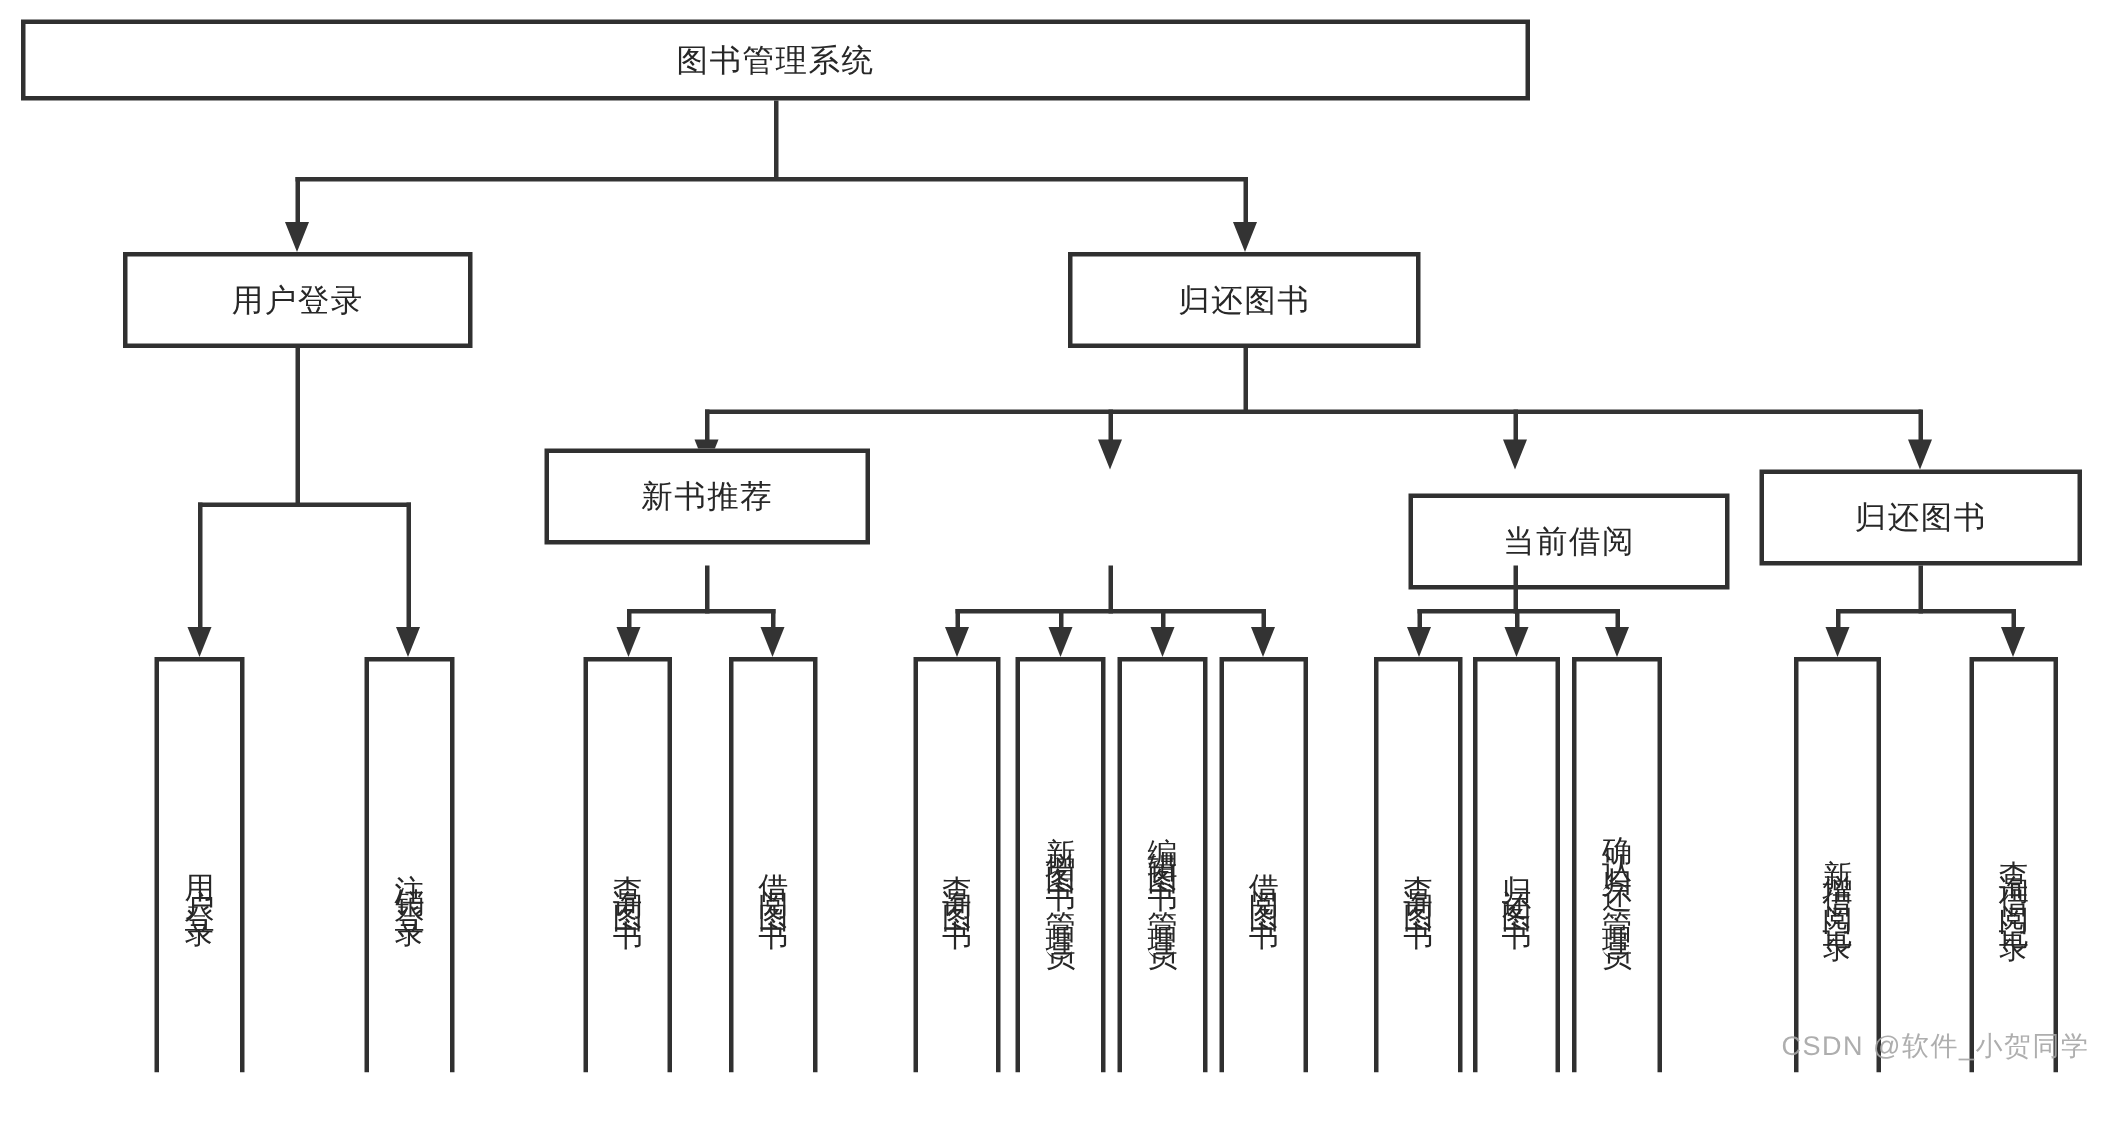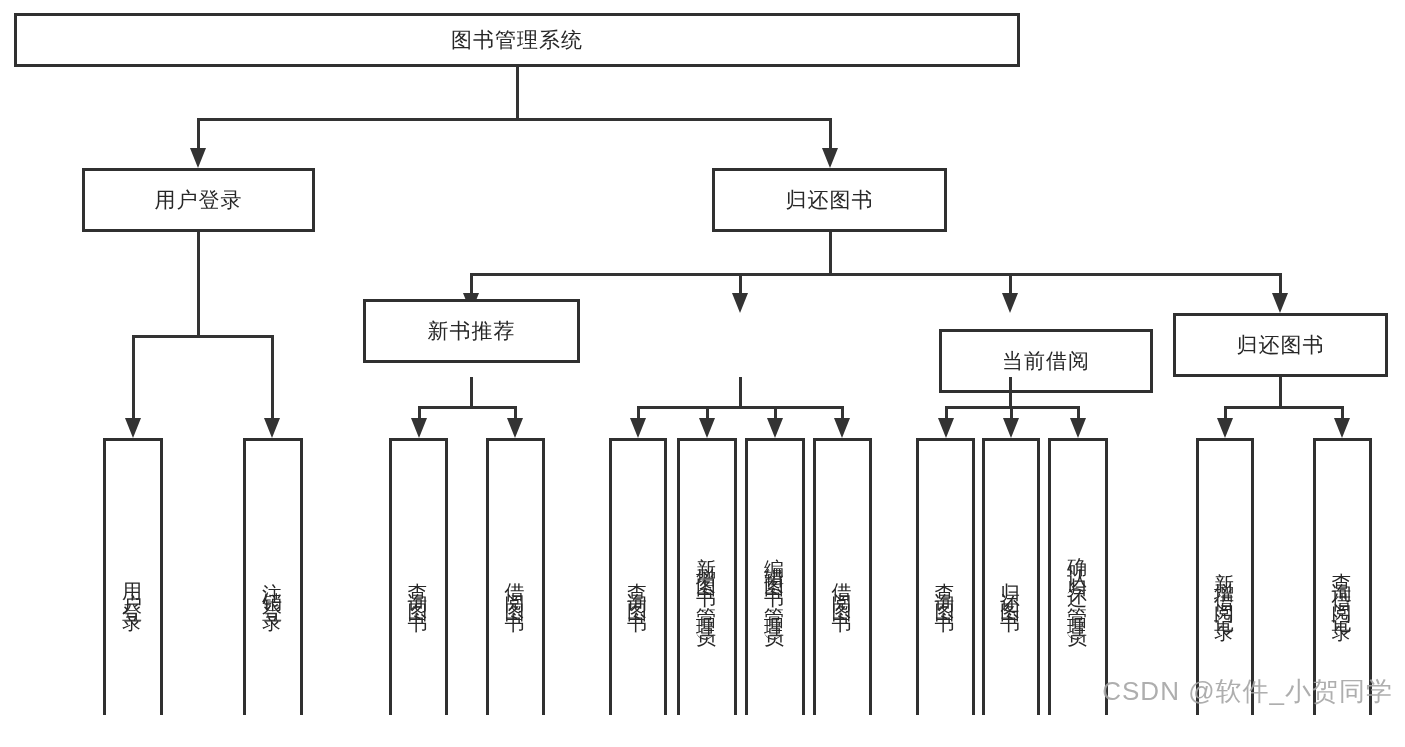--- a/index.html
+++ b/index.html
@@ -22,21 +22,21 @@
   }
   .vline{position:absolute;width:3px;background:#333333;}
   .hline{position:absolute;height:3px;background:#333333;}
   .arrow{
     position:absolute;width:0;height:0;
     border-left:8px solid transparent;border-right:8px solid transparent;
     border-top:20px solid #333333;
   }
   .watermark{
     position:absolute;right:12px;bottom:6px;
-    font-size:26px;color:rgba(165,165,165,0.9);letter-spacing:1px;white-space:nowrap;
+    font-size:18px;color:rgba(165,165,165,0.9);letter-spacing:1px;white-space:nowrap;
   }
 </style>
 </head>
 <body>
 
 <div id="canvas">
 
   <div class="hbox" style="left:14px;top:13px;width:1006px;height:54px;">
     <span>图书管理系统</span>
   </div>

